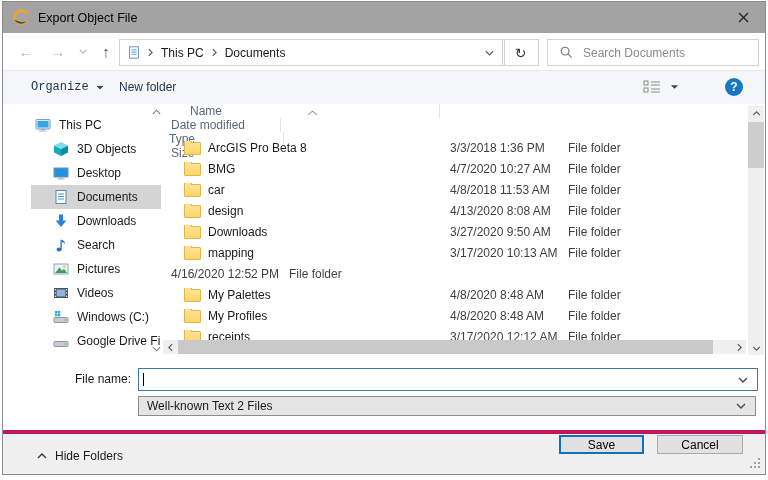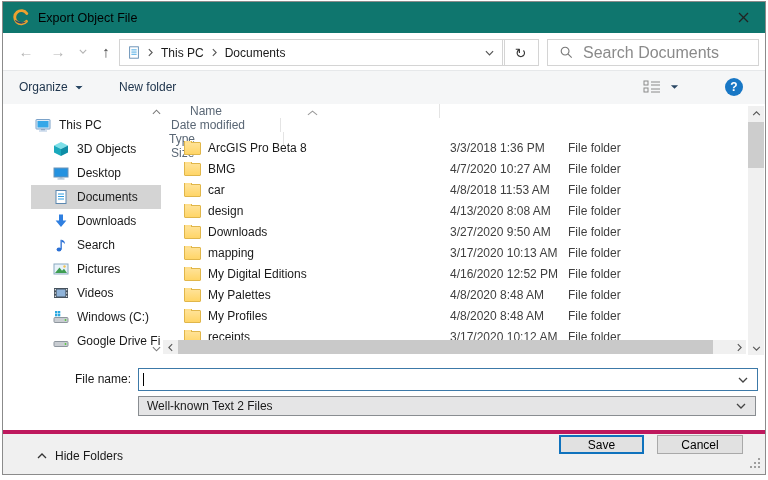--- a/index.html
+++ b/index.html
@@ -1,35 +1,35 @@
 <!DOCTYPE html>
 <html><head>
 <meta charset="utf-8">
 <style>
   html,body{margin:0;padding:0;}
   body{width:768px;height:480px;background:#fff;font-family:"Liberation Sans","DejaVu Sans",sans-serif;font-size:12px;color:#1a1a1a;overflow:hidden;position:relative;}
   .dialog{position:absolute;left:2px;top:1px;width:762px;height:472px;border:1px solid #8b8b8b;background:#fff;}
 
   
-  .titlebar{position:absolute;left:0;top:0;right:0;height:31px;background:#0f766e;display:flex;align-items:center;padding-left:9px;text-align:right;}
+  .titlebar{position:absolute;left:0;top:0;right:0;height:31px;background:#a3a3a3;display:flex;align-items:center;padding-left:9px;text-align:right;}
   .app-icon{width:17px;height:17px;flex:0 0 auto;}
   .title-text{margin-left:9px;font-size:12.5px;color:#000;}
   .close-btn{position:absolute;right:6px;top:4px;width:32px;height:22px;display:flex;align-items:center;justify-content:center;}
 
   
   .addressrow{position:absolute;left:0;top:31px;right:0;height:37px;background:#fff;}
   .navglyph{position:absolute;top:0;height:37px;display:flex;align-items:center;justify-content:center;font-size:15px;}
   .dim{color:#b4b4b4;} .dark{color:#4a4a4a;}
   .crumb-box{position:absolute;left:116px;top:6px;width:384px;height:25px;border:1px solid #d4d4d4;display:flex;align-items:center;background:#fff;}
   .crumb-sep{margin:0 7px;display:flex;align-items:center;}
   .crumb-item{color:#1a1a1a;padding:0 1px;}
   .crumb-dd{margin-left:auto;padding:0 10px;display:flex;align-items:center;}
   .refresh-box{position:absolute;left:499px;top:6px;width:35px;height:25px;border:1px solid #d4d4d4;display:flex;align-items:center;justify-content:center;color:#3a3a3a;font-size:14px;}
   .search-box{position:absolute;left:544px;top:6px;width:210px;height:25px;border:1px solid #d4d4d4;display:flex;align-items:center;background:#fff;}
-  .search-box input{border:none;outline:none;flex:1;font-family:inherit;font-size:16px;color:#4d7c0f;background:transparent;min-width:0;}
+  .search-box input{border:none;outline:none;flex:1;font-family:inherit;font-size:12px;color:#4d7c0f;background:transparent;min-width:0;}
   .search-box input::placeholder{color:#8a8a8a;}
 
   
   .toolbar{position:absolute;left:0;top:68px;right:0;height:34px;background:#f5f6f7;border-top:1px solid #e6e8ea;border-bottom:1px solid #e6e8ea;}
   .tool-item{position:absolute;top:0;height:32px;display:flex;align-items:center;color:#20364e;}
   .help-circle{width:18px;height:18px;border-radius:50%;background:#1877c5;color:#fff;font-weight:bold;font-size:12px;display:flex;align-items:center;justify-content:center;}
 
   
   .main{position:absolute;left:0;top:102px;right:0;height:253px;background:#fff;}
   .sidebar{position:absolute;left:0;top:0;bottom:0;width:158px;padding-top:9px;box-sizing:border-box;overflow:hidden;}
@@ -150,21 +150,21 @@
     <div class="search-box">
       <svg style="margin:0 8px 0 12px;" width="13" height="13" viewBox="0 0 14 14">
         <circle cx="5.5" cy="5.5" r="4.2" fill="none" stroke="#777" stroke-width="1.2"></circle>
         <line x1="8.8" y1="8.8" x2="12.6" y2="12.6" stroke="#777" stroke-width="1.2"></line>
       </svg>
       <input type="text" placeholder="Search Documents" style="">
     </div>
   </div>
 
   <div class="toolbar">
-    <div class="tool-item" style="left:16px;gap:7px;">
+    <div class="tool-item" style="left:28px;gap:7px;font-family:Liberation Mono, monospace;">
       <span>Organize</span>
       <svg width="8" height="5" viewBox="0 0 10 6">
           <polyline points="1,1 5,5 9,1" fill="#2a4764" stroke="#2a4764" stroke-width="1"></polyline>
         </svg>
     </div>
     <div class="tool-item" style="left:116px;">
       <span>New folder</span>
     </div>
     <div class="tool-item" style="right:86px;gap:8px;">
       <svg width="19" height="14" viewBox="0 0 19 14">
@@ -357,24 +357,20 @@
         <div class="frow">
           <div class="c-name">
               <span class="folder"></span>
               <span>mapping</span>
             </div>
           <div class="c-date">3/17/2020 10:13 AM</div>
           <div class="c-type">File folder</div>
           <div class="c-size"></div>
         </div>
         <div class="frow">
-          <div class="c-name">
-              <span class="folder"></span>
-              <span>My Digital Editions</span>
-            </div>
           <div class="c-date">4/16/2020 12:52 PM</div>
           <div class="c-type">File folder</div>
           <div class="c-size"></div>
         </div>
         <div class="frow">
           <div class="c-name">
               <span class="folder"></span>
               <span>My Palettes</span>
             </div>
           <div class="c-date">4/8/2020 8:48 AM</div>
@@ -388,21 +384,21 @@
             </div>
           <div class="c-date">4/8/2020 8:48 AM</div>
           <div class="c-type">File folder</div>
           <div class="c-size"></div>
         </div>
         <div class="frow">
           <div class="c-name">
               <span class="folder"></span>
               <span>receipts</span>
             </div>
-          <div class="c-date">3/17/2020 10:12 AM</div>
+          <div class="c-date">3/17/2020 12:12 AM</div>
           <div class="c-type">File folder</div>
           <div class="c-size"></div>
         </div>
       </div>
 
       <div class="hscroll">
         <div class="h-arrow" style="left:0;">
           <svg width="5" height="9" viewBox="0 0 6 10">
               <polyline points="5,1 1,5 5,9" fill="none" stroke="#555" stroke-width="1.3"></polyline>
             </svg>

